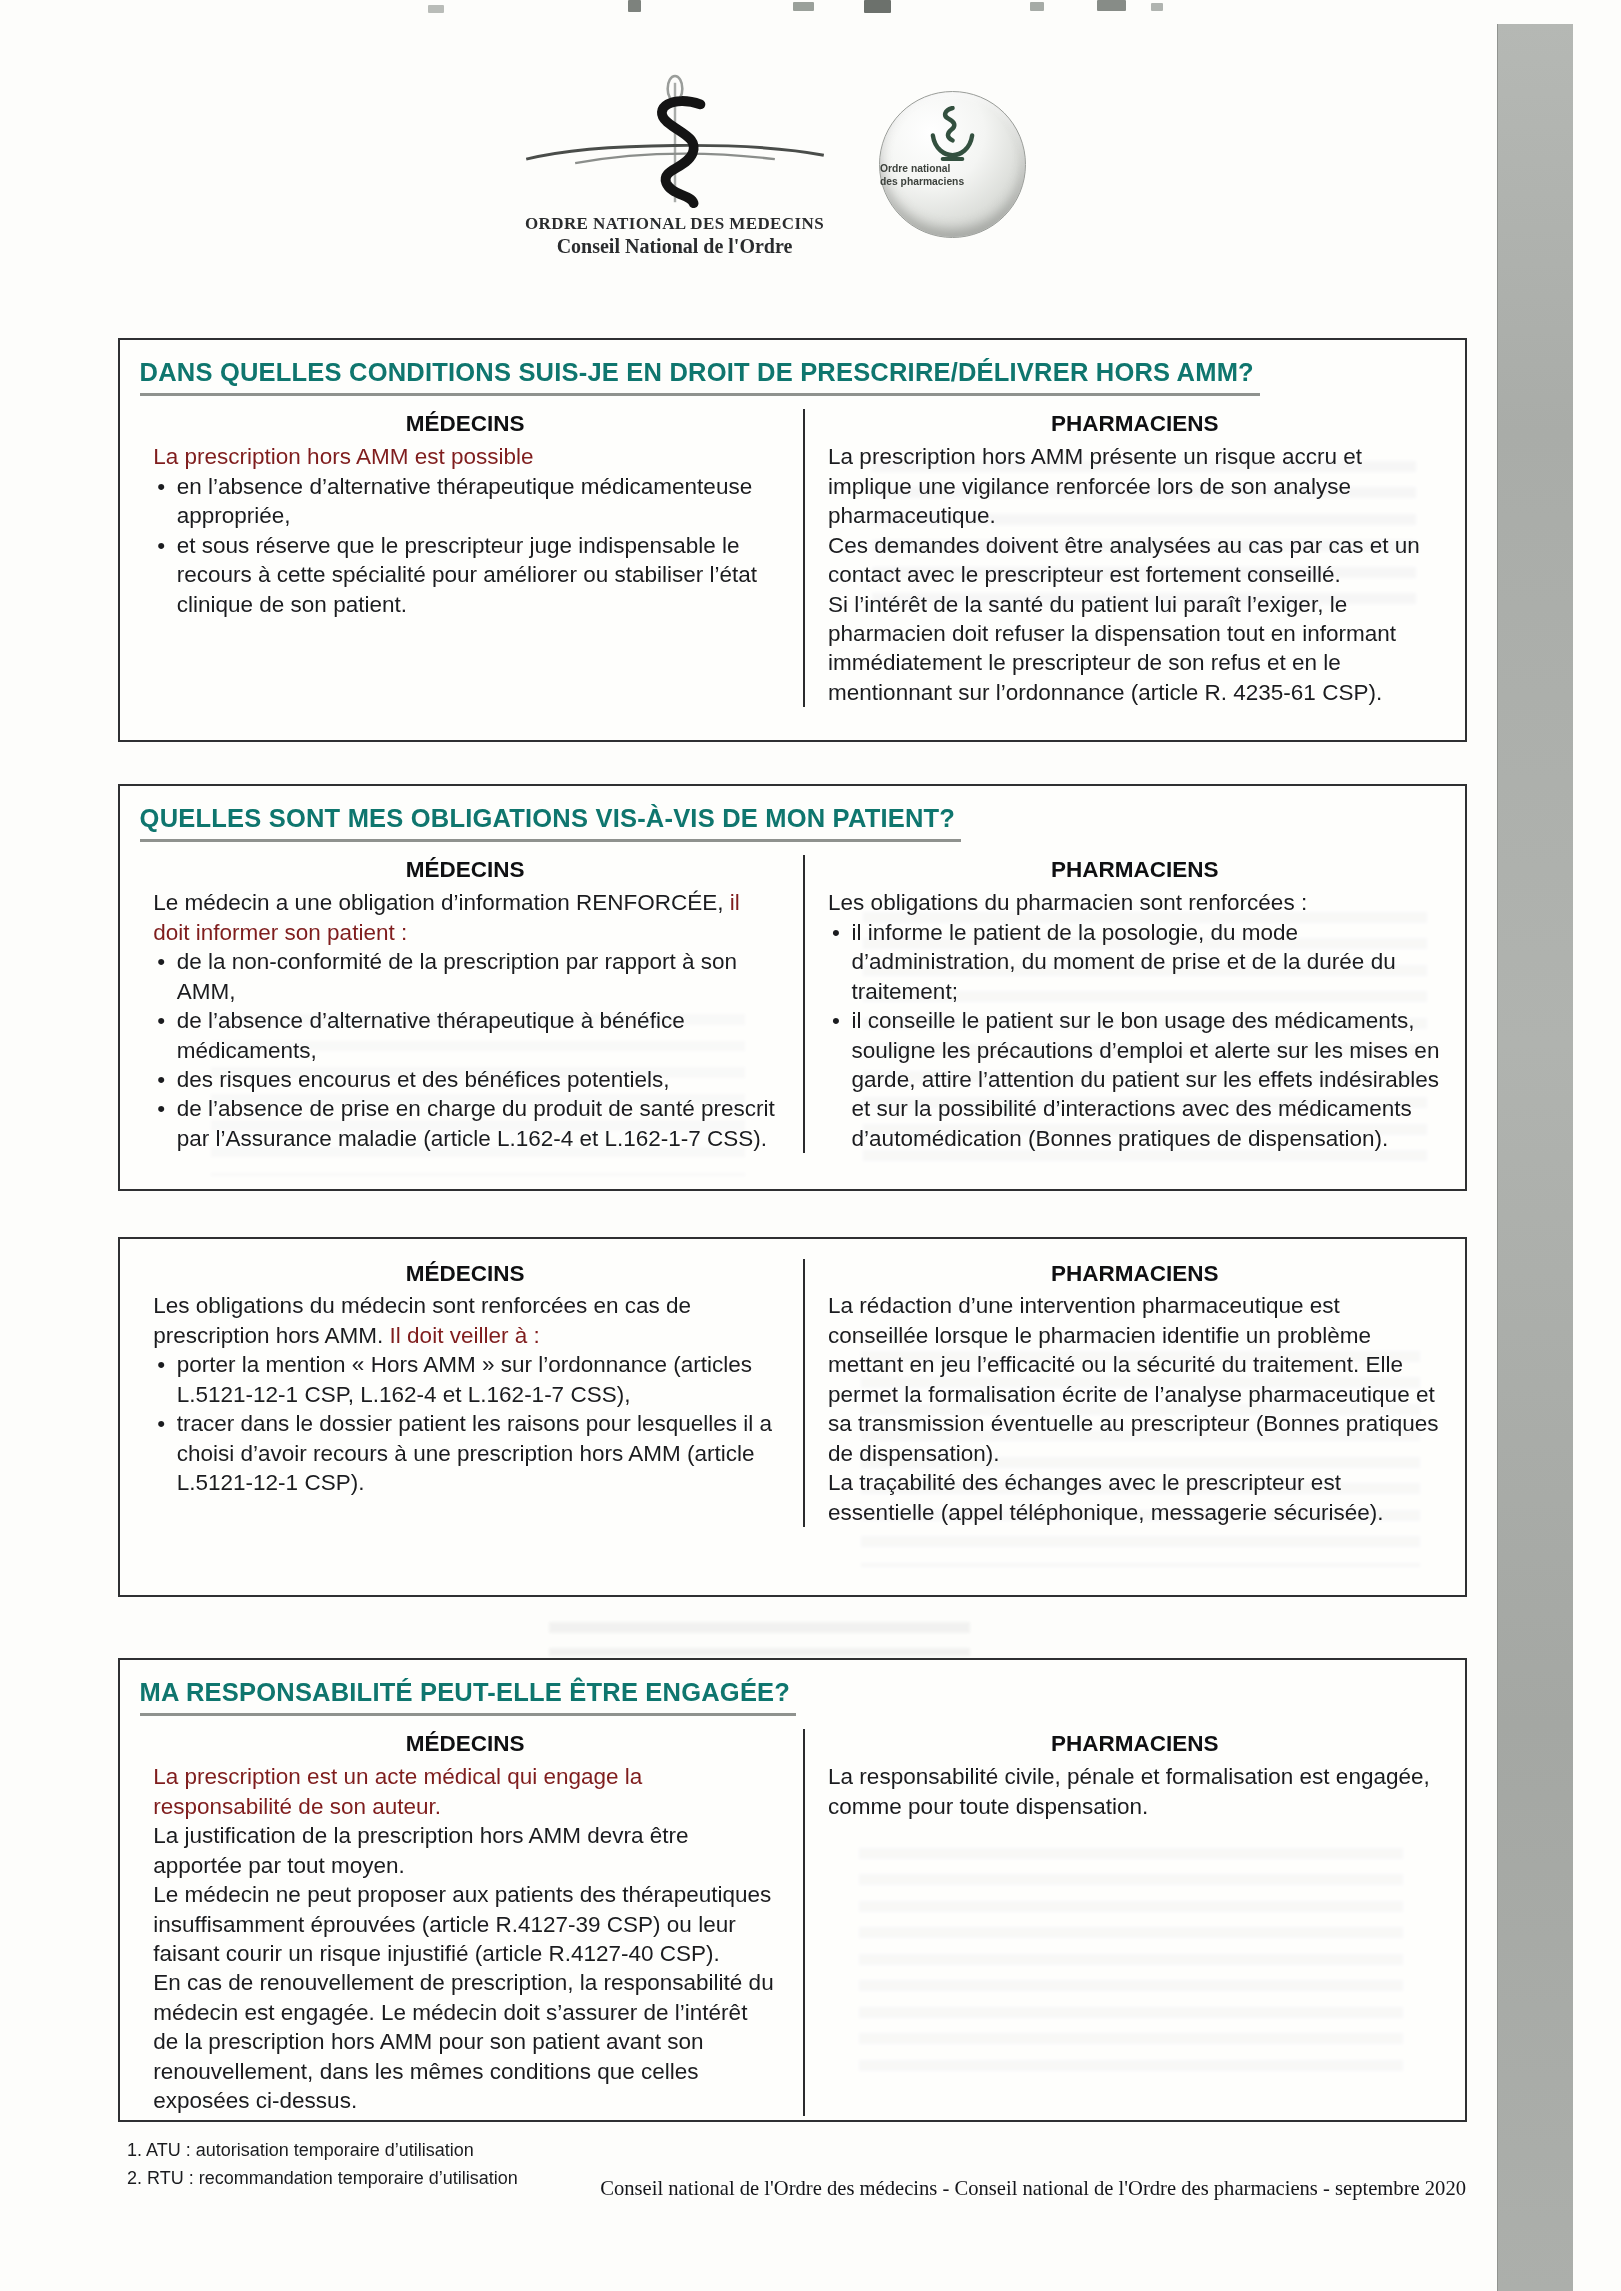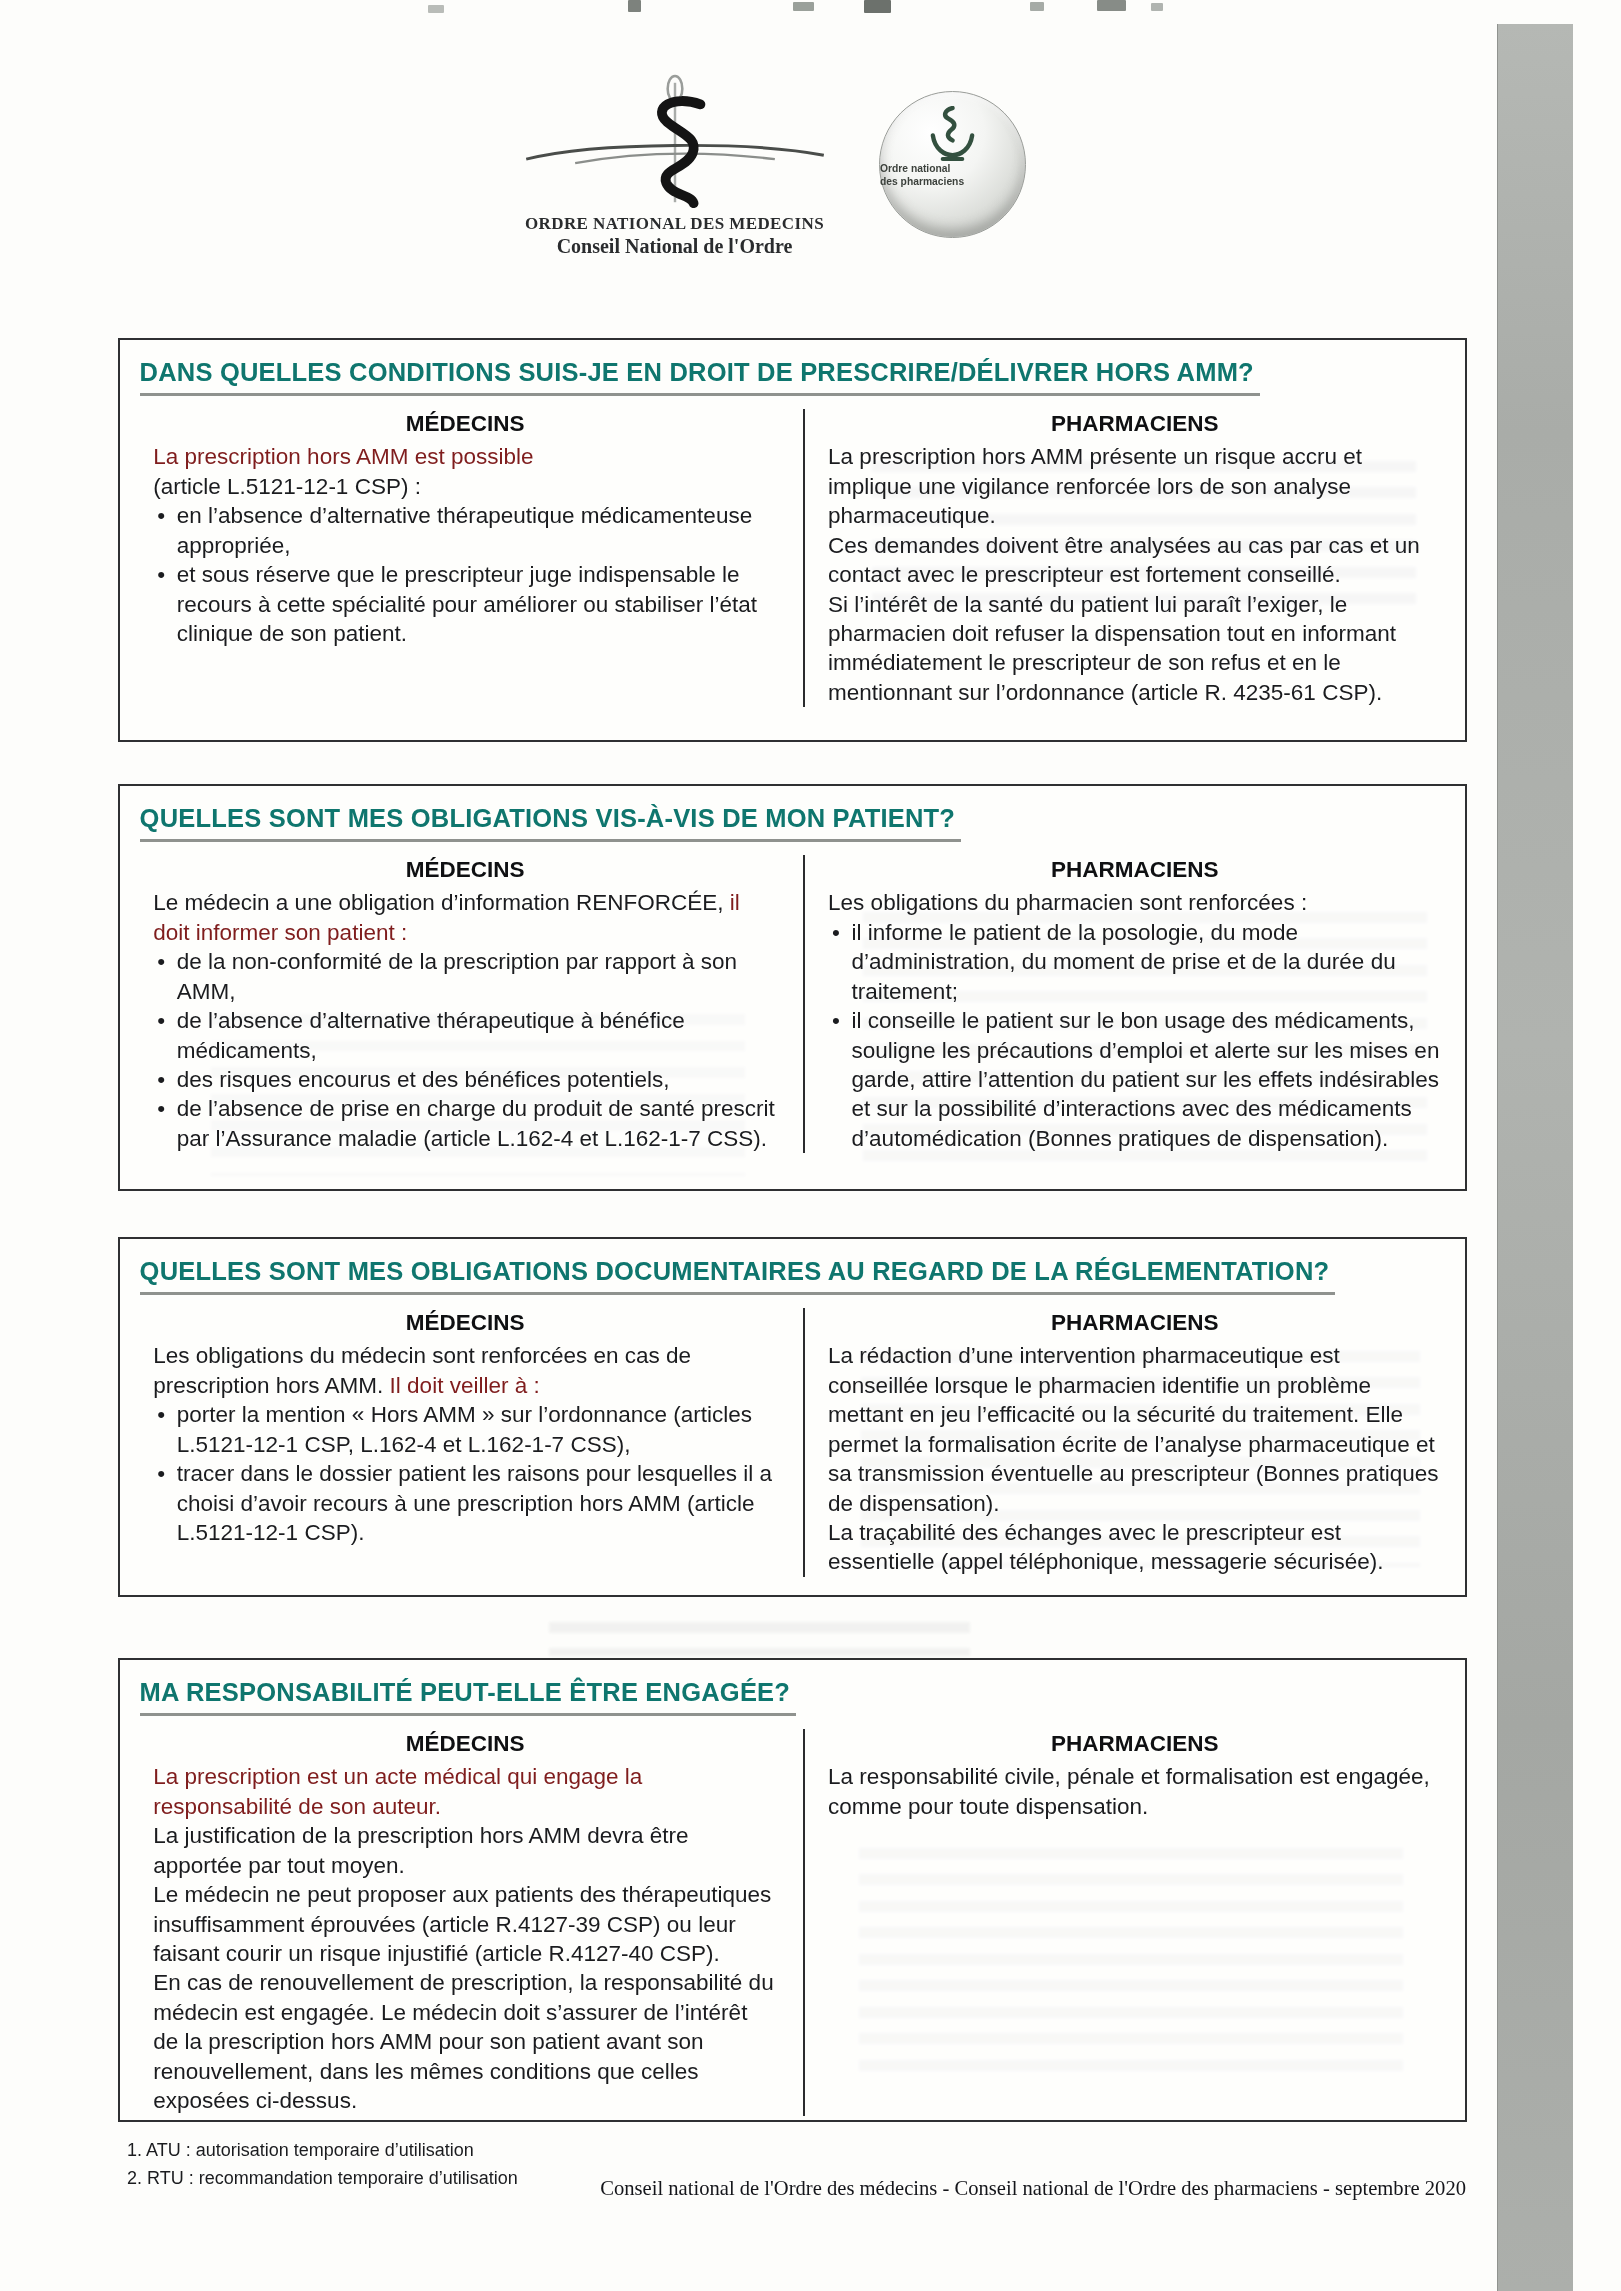--- a/index.html
+++ b/index.html
@@ -110,21 +110,20 @@
     <div class="logo-pha-line">Ordre national</div>
     <div class="logo-pha-line">des pharmaciens</div>
   </div>
 
   <section class="qbox" style="top:338px;height:404px;">
     <span class="qtitle">DANS QUELLES CONDITIONS SUIS-JE EN DROIT DE PRESCRIRE/DÉLIVRER HORS AMM?</span>
     <div class="cols">
       <div class="colL bodytext">
         <div class="colhead">MÉDECINS</div>
         <p><strong>La prescription hors AMM est possible</strong></p>
-        <p>(article L.5121-12-1 CSP) :</p>
         <div class="bullet">en l’absence d’alternative thérapeutique médicamenteuse appropriée,</div>
         <div class="bullet">et sous réserve que le prescripteur juge indispensable le recours à cette spécialité pour améliorer ou stabiliser l’état clinique de son patient.</div>
       </div>
       <div class="vdiv"></div>
       <div class="colR bodytext">
         <div class="colhead">PHARMACIENS</div>
         <p>La prescription hors AMM présente un risque accru et implique une vigilance renforcée lors de son analyse pharmaceutique.</p>
         <p>Ces demandes doivent être analysées au cas par cas et un contact avec le prescripteur est fortement conseillé.</p>
         <p>Si l’intérêt de la santé du patient lui paraît l’exiger, le pharmacien doit refuser la dispensation tout en informant immédiatement le prescripteur de son refus et en le mentionnant sur l’ordonnance (article R. 4235-61 CSP).</p>
       </div>
@@ -146,21 +145,20 @@
       <div class="colR bodytext">
         <div class="colhead">PHARMACIENS</div>
         <p>Les obligations du pharmacien sont renforcées :</p>
         <div class="bullet">il informe le patient de la posologie, du mode d’administration, du moment de prise et de la durée du traitement;</div>
         <div class="bullet">il conseille le patient sur le bon usage des médicaments, souligne les précautions d’emploi et alerte sur les mises en garde, attire l’attention du patient sur les effets indésirables et sur la possibilité d’interactions avec des médicaments d’automédication (Bonnes pratiques de dispensation).</div>
       </div>
     </div>
   </section>
 
   <section class="qbox" style="top:1237px;height:360px;">
-    <span class="qtitle">QUELLES SONT MES OBLIGATIONS DOCUMENTAIRES AU REGARD DE LA RÉGLEMENTATION?</span>
     <div class="cols">
       <div class="colL bodytext">
         <div class="colhead">MÉDECINS</div>
         <p><span>Les obligations du médecin sont renforcées en cas de prescription hors AMM. </span><strong>Il doit veiller à :</strong></p>
         <div class="bullet">porter la mention « Hors AMM » sur l’ordonnance (articles L.5121-12-1 CSP, L.162-4 et L.162-1-7 CSS),</div>
         <div class="bullet">tracer dans le dossier patient les raisons pour lesquelles il a choisi d’avoir recours à une prescription hors AMM (article L.5121-12-1 CSP).</div>
       </div>
       <div class="vdiv"></div>
       <div class="colR bodytext">
         <div class="colhead">PHARMACIENS</div>

